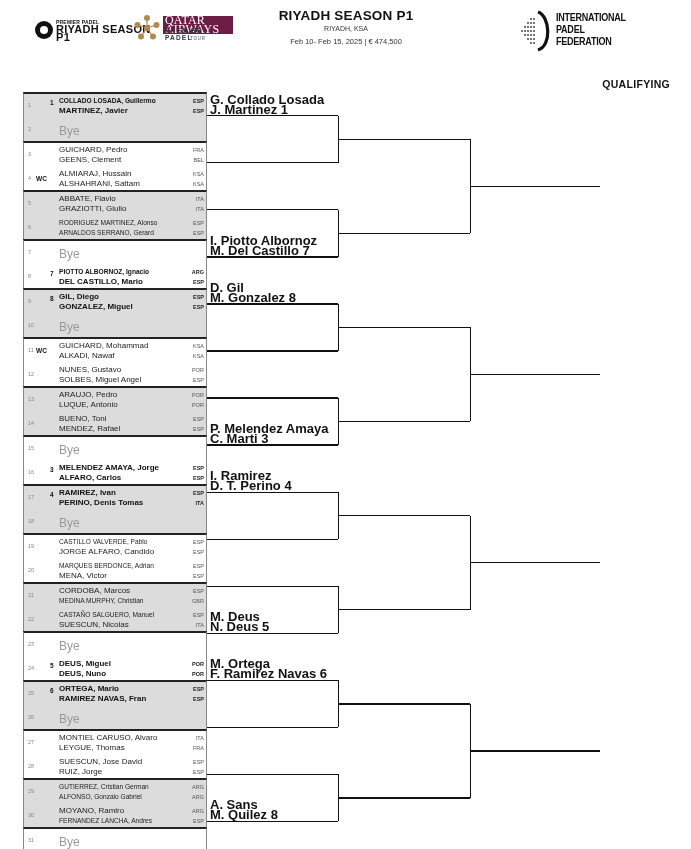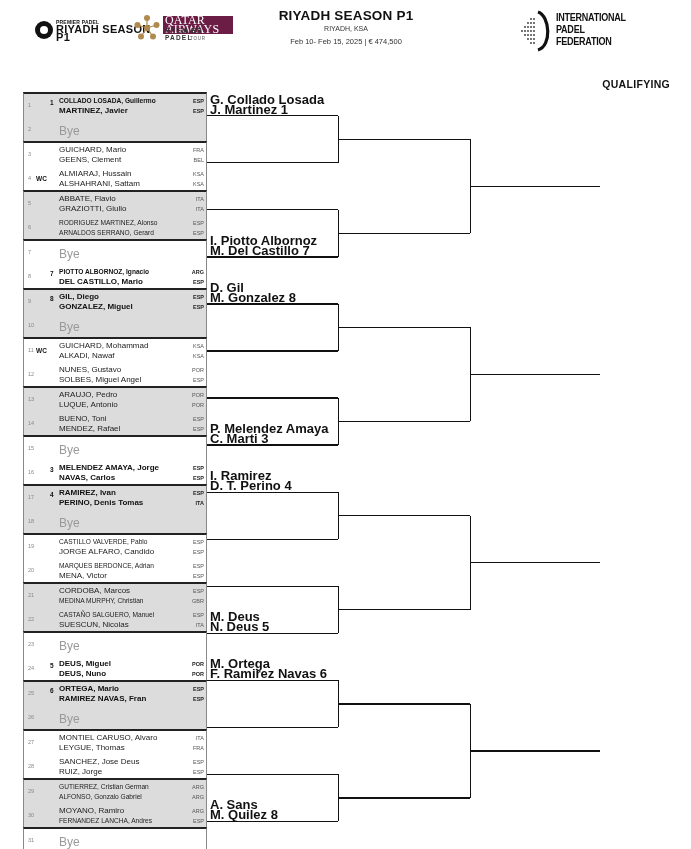--- a/index.html
+++ b/index.html
@@ -146,21 +146,21 @@
       </div>
       <div class="row">
         <span class="num">2</span>
         <span class="bye">Bye</span>
       </div>
     </div>
     <div class="block">
       <div class="row">
         <span class="num">3</span>
         <div class="names">
-          <div class="">GUICHARD, Mario</div>
+          <div class="">GUICHARD, Pedro</div>
           <div class="">GEENS, Clement</div>
         </div>
         <div class="ctry">
           <div>FRA</div>
           <div>BEL</div>
         </div>
       </div>
       <div class="row">
         <span class="num">4</span>
         <span class="tag">WC</span>
@@ -286,21 +286,21 @@
     <div class="block">
       <div class="row">
         <span class="num">15</span>
         <span class="bye">Bye</span>
       </div>
       <div class="row">
         <span class="num">16</span>
         <span class="seed">3</span>
         <div class="names seeded">
           <div class="">MELENDEZ AMAYA, Jorge</div>
-          <div class="">NAVAS, Carlos</div>
+          <div class="">ALFARO, Carlos</div>
         </div>
         <div class="ctry bold">
           <div>ESP</div>
           <div>ESP</div>
         </div>
       </div>
     </div>
     <div class="block grey">
       <div class="row">
         <span class="num">17</span>
@@ -411,21 +411,21 @@
           <div class="">LEYGUE, Thomas</div>
         </div>
         <div class="ctry">
           <div>ITA</div>
           <div>FRA</div>
         </div>
       </div>
       <div class="row">
         <span class="num">28</span>
         <div class="names">
-          <div class="">SANCHEZ, Jose Deus</div>
+          <div class="">SUESCUN, Jose David</div>
           <div class="">RUIZ, Jorge</div>
         </div>
         <div class="ctry">
           <div>ESP</div>
           <div>ESP</div>
         </div>
       </div>
     </div>
     <div class="block grey">
       <div class="row">

